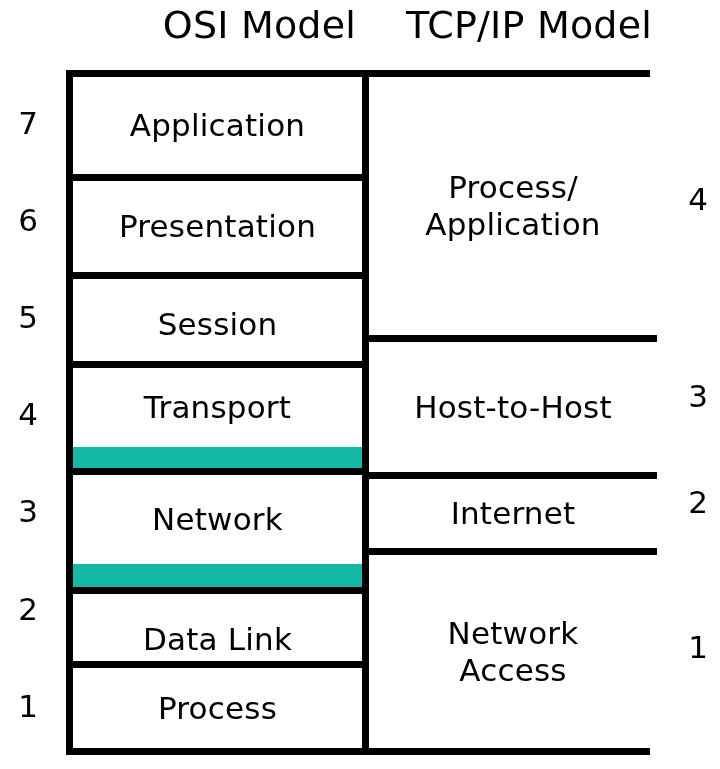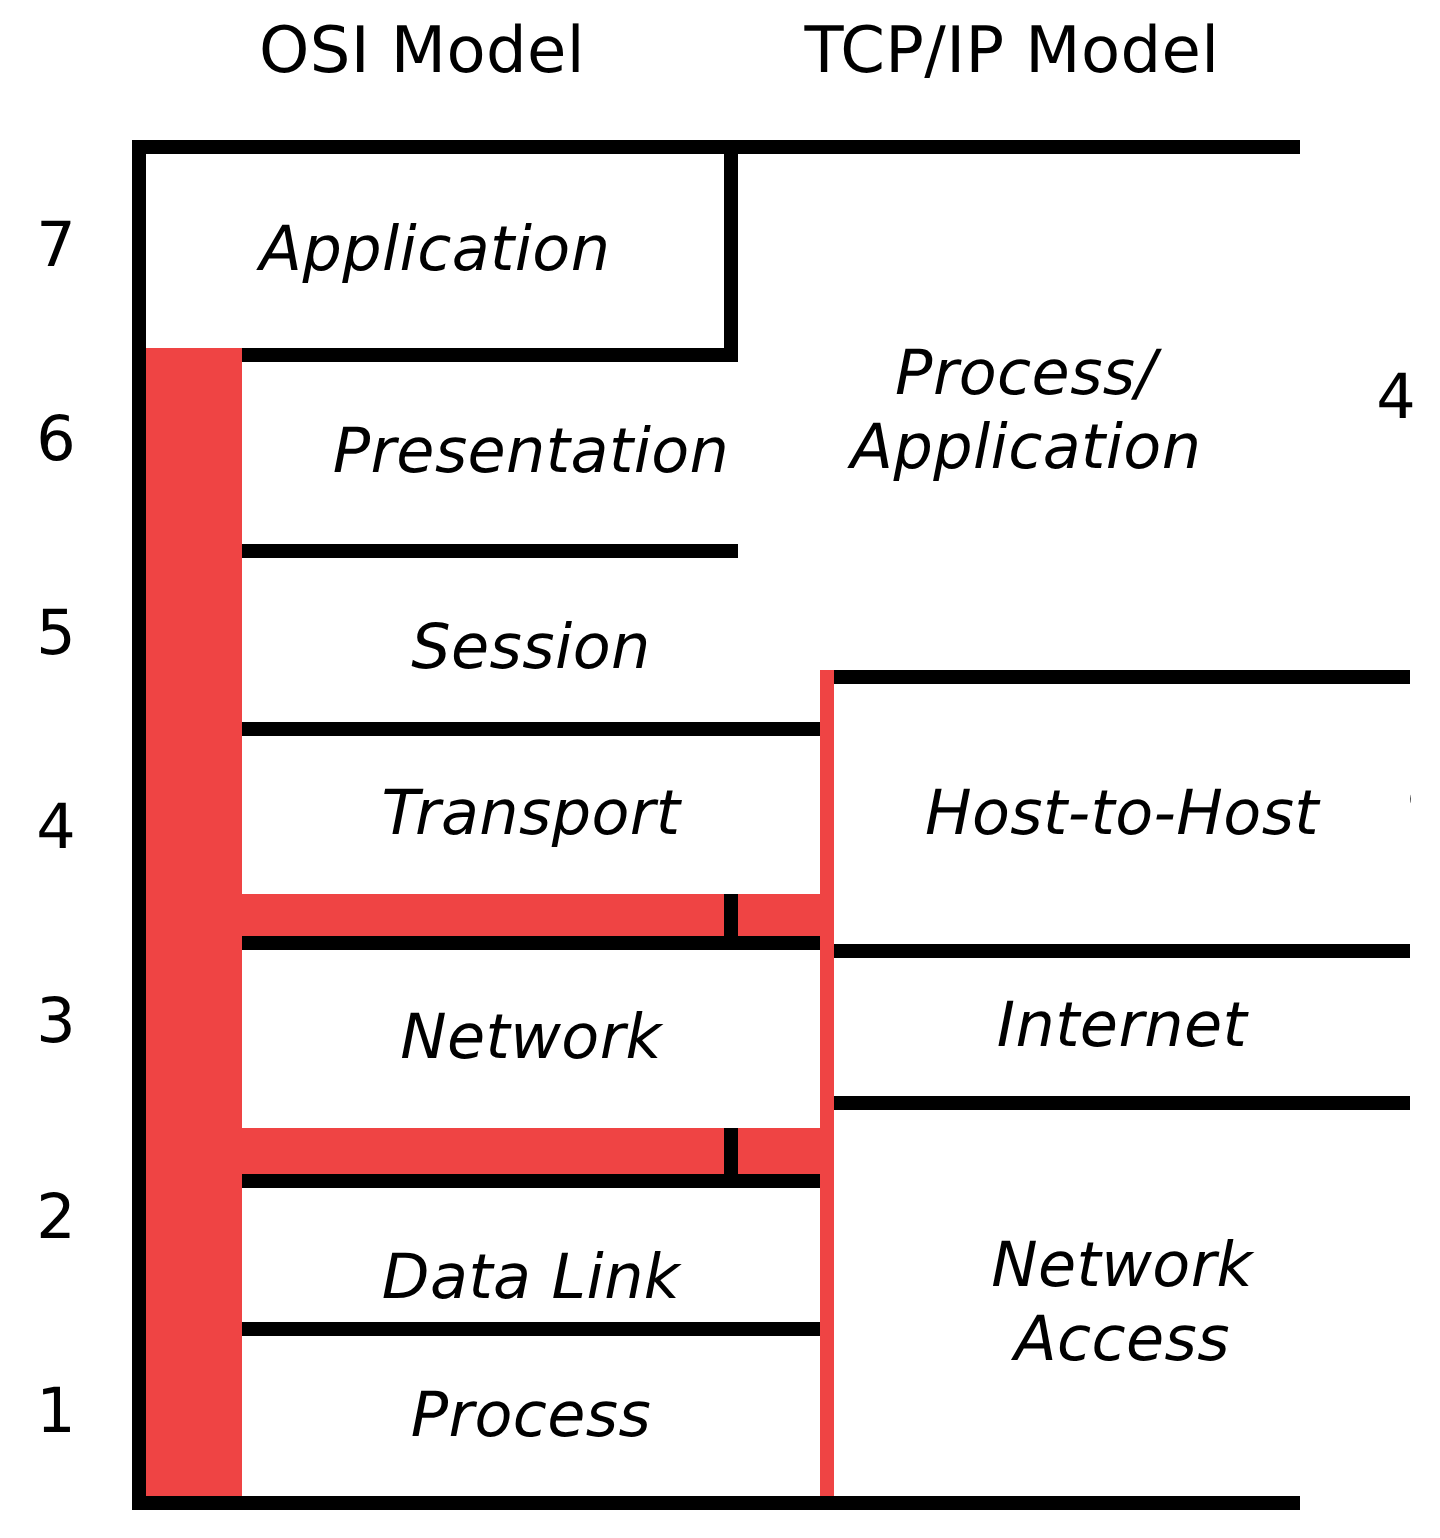--- a/index.html
+++ b/index.html
@@ -17,41 +17,40 @@
     position: relative;
     width: 720px;
     height: 769px;
     background: #ffffff;
     overflow: hidden;
   }
 
   
   .col-heading {
     position: absolute;
-    text-align: center;
-    font-size: 32px;
+    text-align: right;
+    font-size: 38px;
     line-height: 38px;
     letter-spacing: 0.2px;
     white-space: nowrap;
     color: #000000;
   }
   #heading-osi   { left: 66px;  top: 6px;  width: 290px; }
   #heading-tcpip { left: 360px; top: 6px;  width: 292px; }
 
   
   #diagram {
     position: absolute;
     left: 66px;
     top: 70px;
     width: 584px;
     height: 685px;
     box-sizing: border-box;
     border: 7px solid #000000;
-    background: #ef4444;
-    font-style: italic;
+    background: #14b8a6;
   }
 
   
   #center-divider {
     position: absolute;
     left: 289px;      
     top: -7px;
     width: 7px;
     height: 685px;
     background: #000000;
@@ -74,21 +73,20 @@
     justify-content: center;
     text-align: center;
     background: #ffffff;
   }
   #osi-stack   .layer-box { width: 289px; }
   #tcpip-stack .layer-box { width: 288px; }
 
   
   .layer-box.has-rule {
     border-top: 7px solid #000000;
-    margin-left: 48px;
   }
 
   .layer-label {
     font-size: 31px;
     line-height: 37px;
     letter-spacing: 0.2px;
     color: #000000;
     padding: 0 6px;
     white-space: pre-line;
   }

